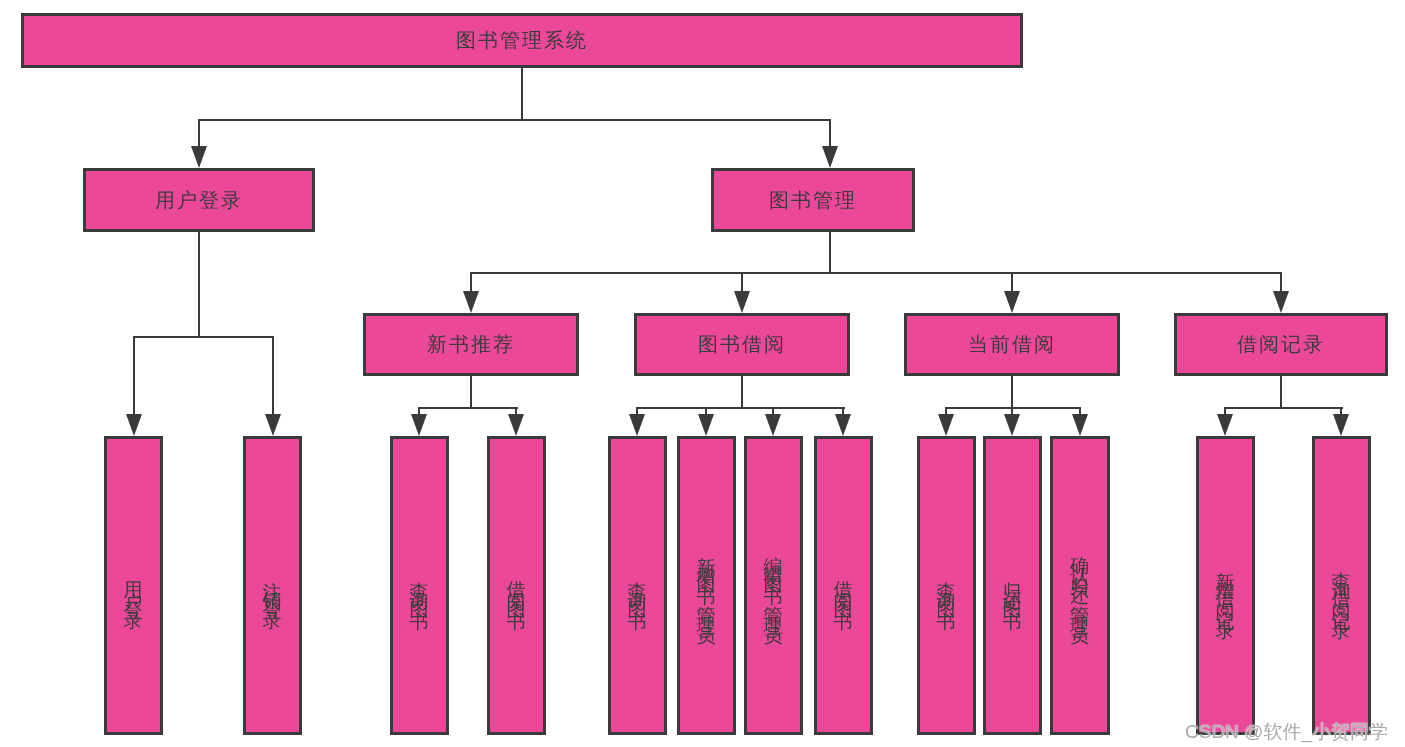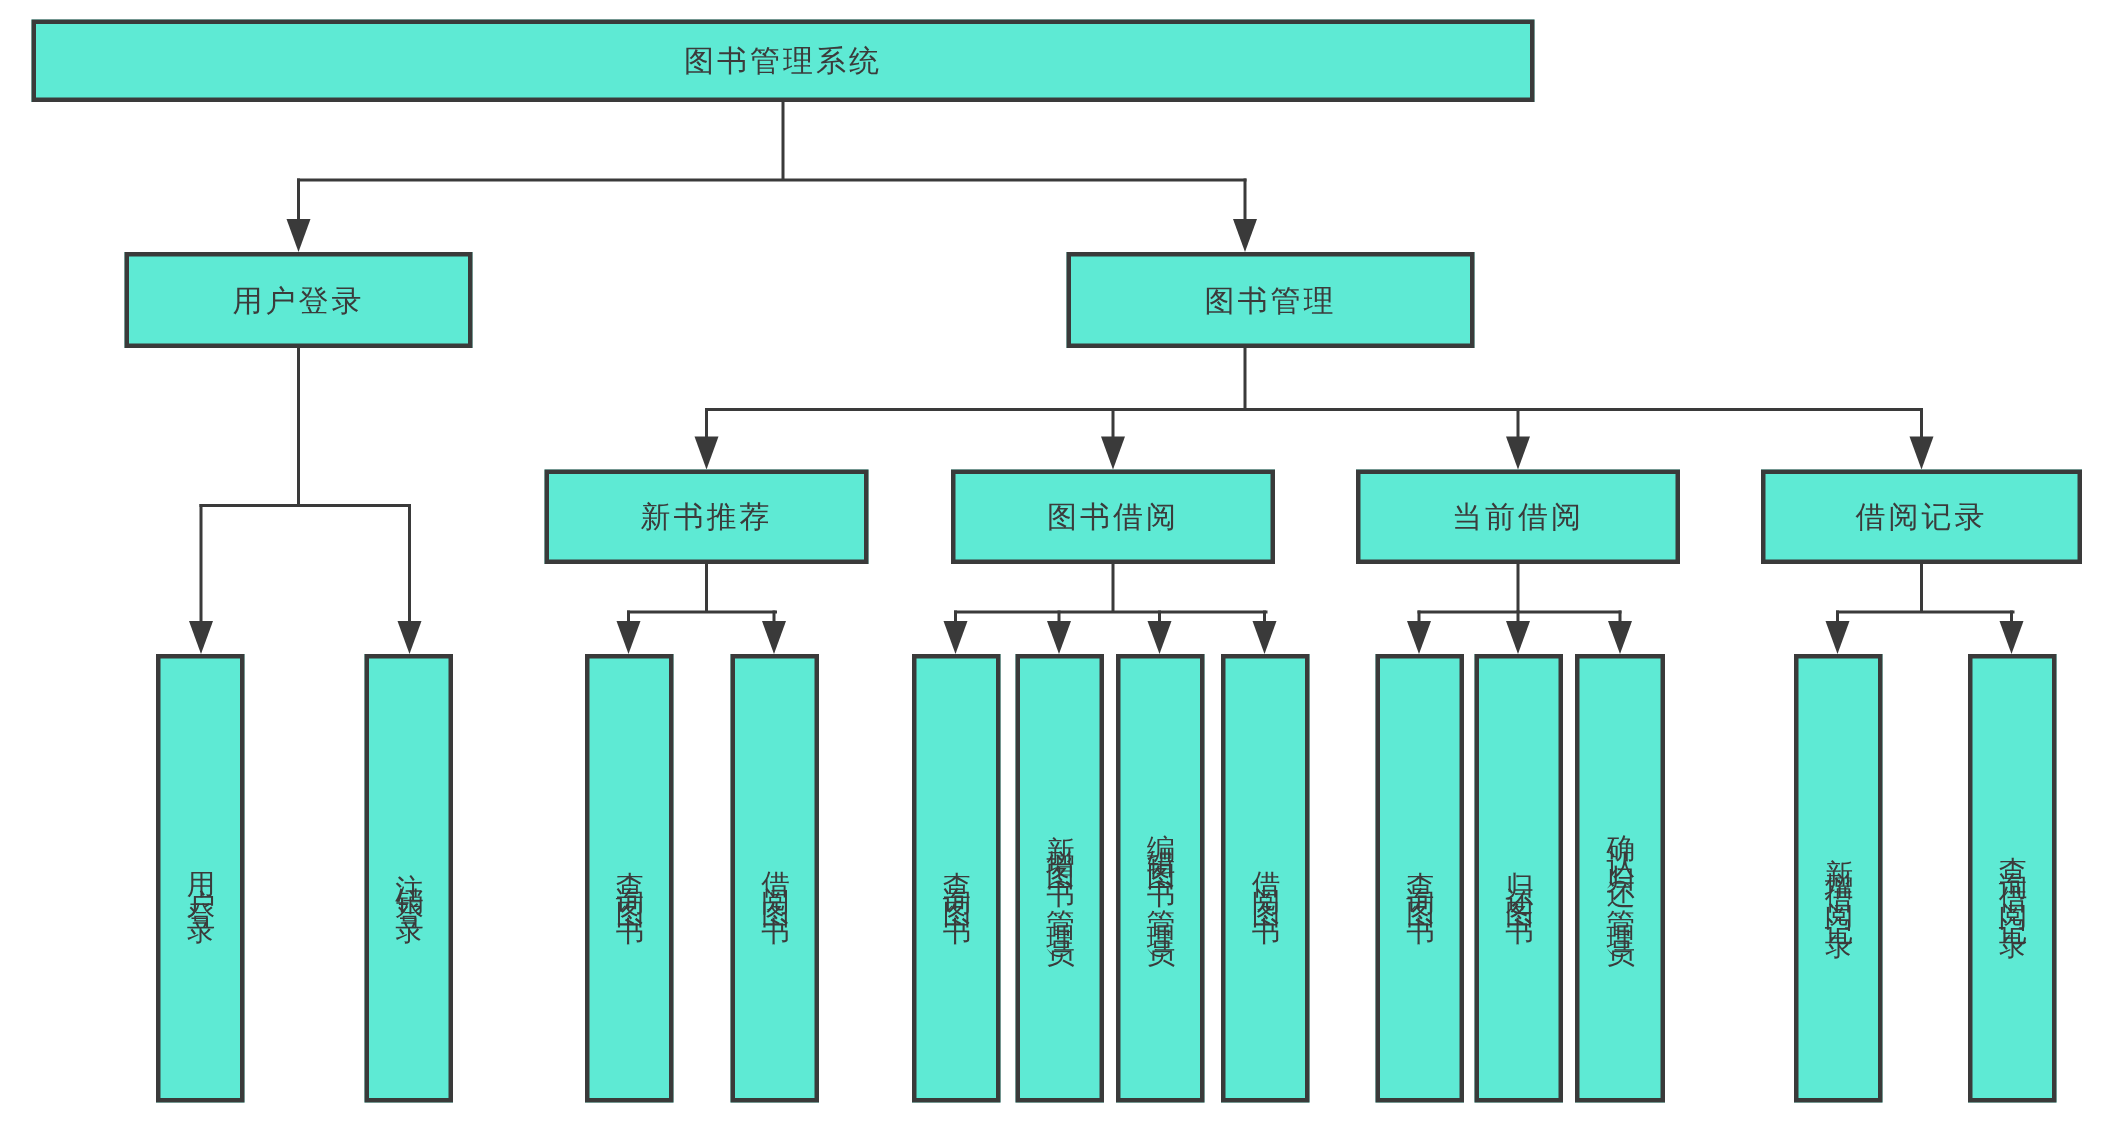--- a/index.html
+++ b/index.html
@@ -5,21 +5,21 @@
   html,body { margin:0; padding:0; background:#fff; }
   .canvas {
     position:relative; width:1405px; height:747px;
     background:var(--background,#ffffff);
     font-family:"Liberation Sans", sans-serif;
     overflow:hidden;
   }
   .box {
     position:absolute; box-sizing:border-box;
     border:3px solid var(--line,#3a3a3a);
-    background:#5eead4;
+    background:#ec4899;
     display:flex; align-items:center; justify-content:center;
     color:var(--text,#3b3b3b);
   }
   .hbox { font-size:20px; letter-spacing:2px; }
   .vtext {
     writing-mode:vertical-rl; text-orientation:mixed;
     font-size:19px; letter-spacing:10px; line-height:1;
     color:var(--text,#3b3b3b);
   }
   .line { position:absolute; background:var(--line,#3a3a3a); }
@@ -49,21 +49,21 @@
   <div class="line vline" style="left:521px; top:66px; height:54px;"></div>
   <div class="line hline" style="left:198px; top:119px; width:633px;"></div>
   <div class="line vline" style="left:198px; top:119px; height:28px;"></div>
   <div class="arrow" style="left:191px; top:146px;"></div>
   <div class="line vline" style="left:829px; top:119px; height:28px;"></div>
   <div class="arrow" style="left:822px; top:146px;"></div>
 
   <div class="box hbox" style="left:83px; top:168px; width:232px; height:64px;">
     <span>用户登录</span>
   </div>
-  <div class="box hbox" style="left:711px; top:168px; width:272px; height:64px;">
+  <div class="box hbox" style="left:711px; top:168px; width:204px; height:64px;">
     <span>图书管理</span>
   </div>
 
   <div class="line vline" style="left:198px; top:230px; height:107px;"></div>
   <div class="line hline" style="left:133px; top:336px; width:141px;"></div>
   <div class="line vline" style="left:133px; top:336px; height:82px;"></div>
   <div class="arrow" style="left:126px; top:414px;"></div>
   <div class="line vline" style="left:272px; top:336px; height:82px;"></div>
   <div class="arrow" style="left:265px; top:414px;"></div>
 
@@ -162,14 +162,15 @@
     <span class="vtext">确认归还（管理员）</span>
   </div>
 
   <div class="box" style="left:1196px; top:436px; width:59px; height:299px;">
     <span class="vtext">新增借阅记录</span>
   </div>
   <div class="box" style="left:1312px; top:436px; width:59px; height:299px;">
     <span class="vtext">查询借阅记录</span>
   </div>
 
+  <div class="watermark" style="left:1185px; top:719px;">CSDN @软件_小贺同学</div>
 
 </div>
 
 </body></html>

